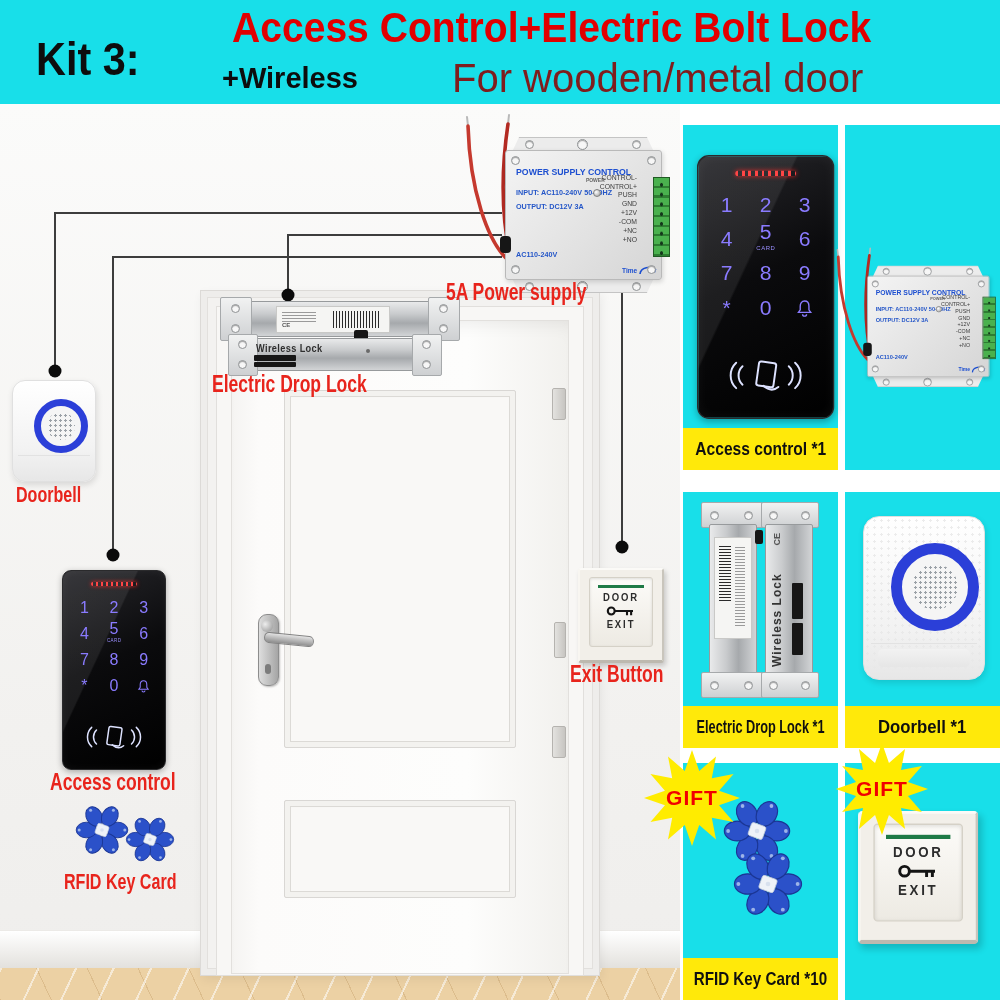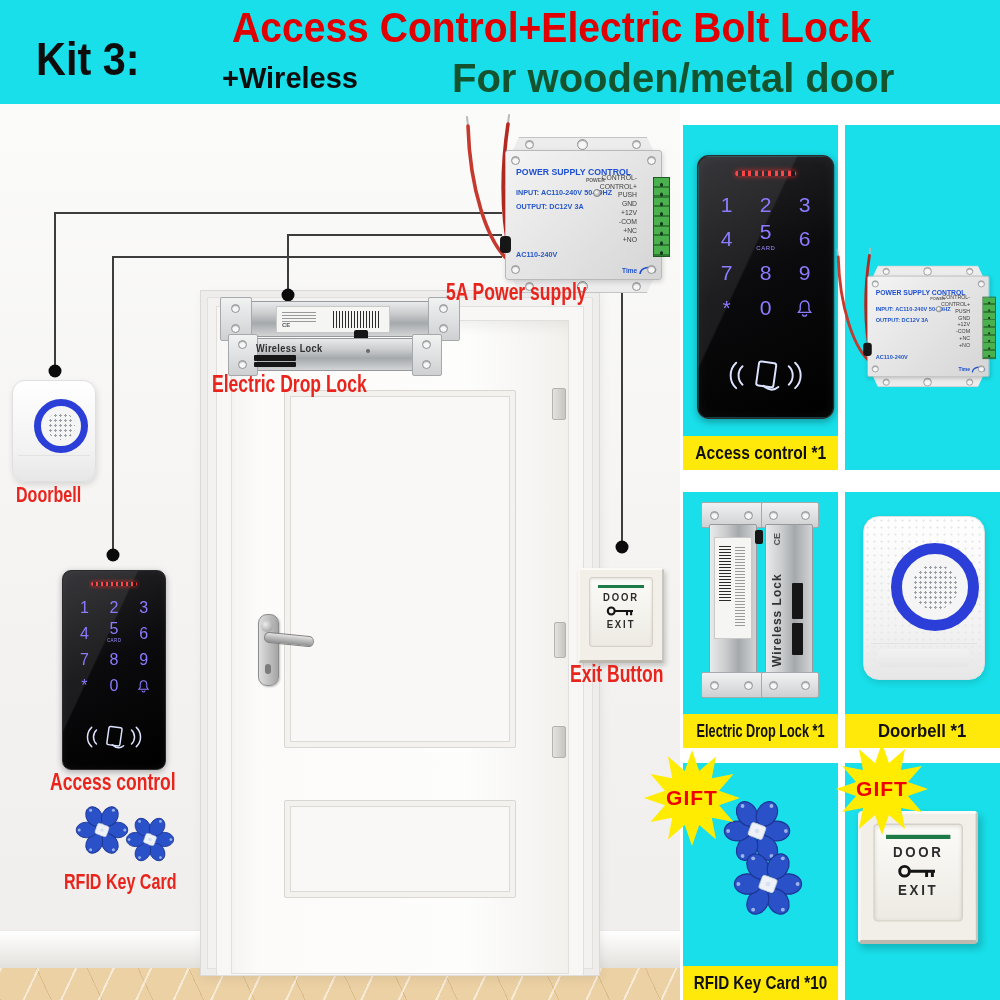--- a/index.html
+++ b/index.html
@@ -8,21 +8,21 @@
   .abs{position:absolute;}
   .nowrap{white-space:nowrap;}
 
   
   .hdr{position:absolute;left:0;top:0;width:1000px;height:104px;background:#18dfe9;}
   .hdr-kit{position:absolute;left:36px;top:32px;font-size:46px;font-weight:800;color:#0d0d0d;
            transform:scaleX(.9);transform-origin:0 50%;}
   .hdr-title{position:absolute;left:232px;top:4px;font-size:42px;font-weight:800;color:#e10000;
              transform:scaleX(.93);transform-origin:0 0;}
   .hdr-plus{position:absolute;left:222px;top:62px;font-size:29px;font-weight:800;color:#0d0d0d;}
-  .hdr-sub{position:absolute;left:452px;top:56px;font-size:40px;font-weight:700;color:#14532d;}
+  .hdr-sub{position:absolute;left:452px;top:56px;font-size:40px;font-weight:400;color:#7f1d1d;}
 
   
   .wall{position:absolute;left:0;top:104px;width:680px;height:896px;
         background:linear-gradient(180deg,#fbfbfa 0%,#f2f1ef 70%,#efeeec 100%);}
   .baseboard{position:absolute;left:0;top:930px;width:680px;height:38px;
              background:linear-gradient(180deg,#ffffff,#e2e0dc);border-top:1px solid #eceae7;}
   .floor{position:absolute;left:0;top:968px;width:680px;height:32px;background:#ecd1a4;
          background-image:repeating-linear-gradient(115deg,rgba(255,255,255,.55) 0 2px,rgba(255,255,255,0) 2px 34px),
                           repeating-linear-gradient(65deg,rgba(190,150,95,.35) 0 1px,rgba(0,0,0,0) 1px 46px);}
 
@@ -128,21 +128,21 @@
   .eb-inner{position:absolute;left:9px;right:9px;top:7px;bottom:13px;border-radius:3px;
       background:linear-gradient(180deg,#fcfbf8,#edeae3);border:1px solid #d5d1c7;
       box-shadow:inset 0 1px 3px rgba(0,0,0,.12);}
   .eb-green{height:3px;background:#1e7a46;margin:7px 8px 4px;}
   .eb-txt{font-size:10px;font-weight:700;letter-spacing:2px;color:#2c2c2c;text-align:center;transform:scaleX(.95);}
   .eb-key{display:block;margin:1px auto;}
 
   
   .right-panel{position:absolute;left:680px;top:104px;width:320px;height:896px;background:#fff;}
   .card{position:absolute;background:#18dfe9;}
-  .card-label{position:absolute;left:0;right:0;bottom:0;height:34px;background:#ffe90a;
+  .card-label{position:absolute;left:0;right:0;bottom:0;height:42px;background:#ffe90a;
       display:flex;align-items:center;justify-content:center;overflow:hidden;}
   .card-label span{font-size:19px;font-weight:700;color:#101010;white-space:nowrap;}
   .sx67{transform:scaleX(.67);} .sx78{transform:scaleX(.78);} .sx82{transform:scaleX(.82);}
   .sx88{transform:scaleX(.88);} .sx80{transform:scaleX(.80);} .sx90{transform:scaleX(.90);}
 
   .gift{position:absolute;}
   .gift-txt{position:absolute;inset:0;display:flex;align-items:center;justify-content:center;
       font-size:21px;font-weight:800;color:#f10000;letter-spacing:1px;}
 </style>
 </head>

